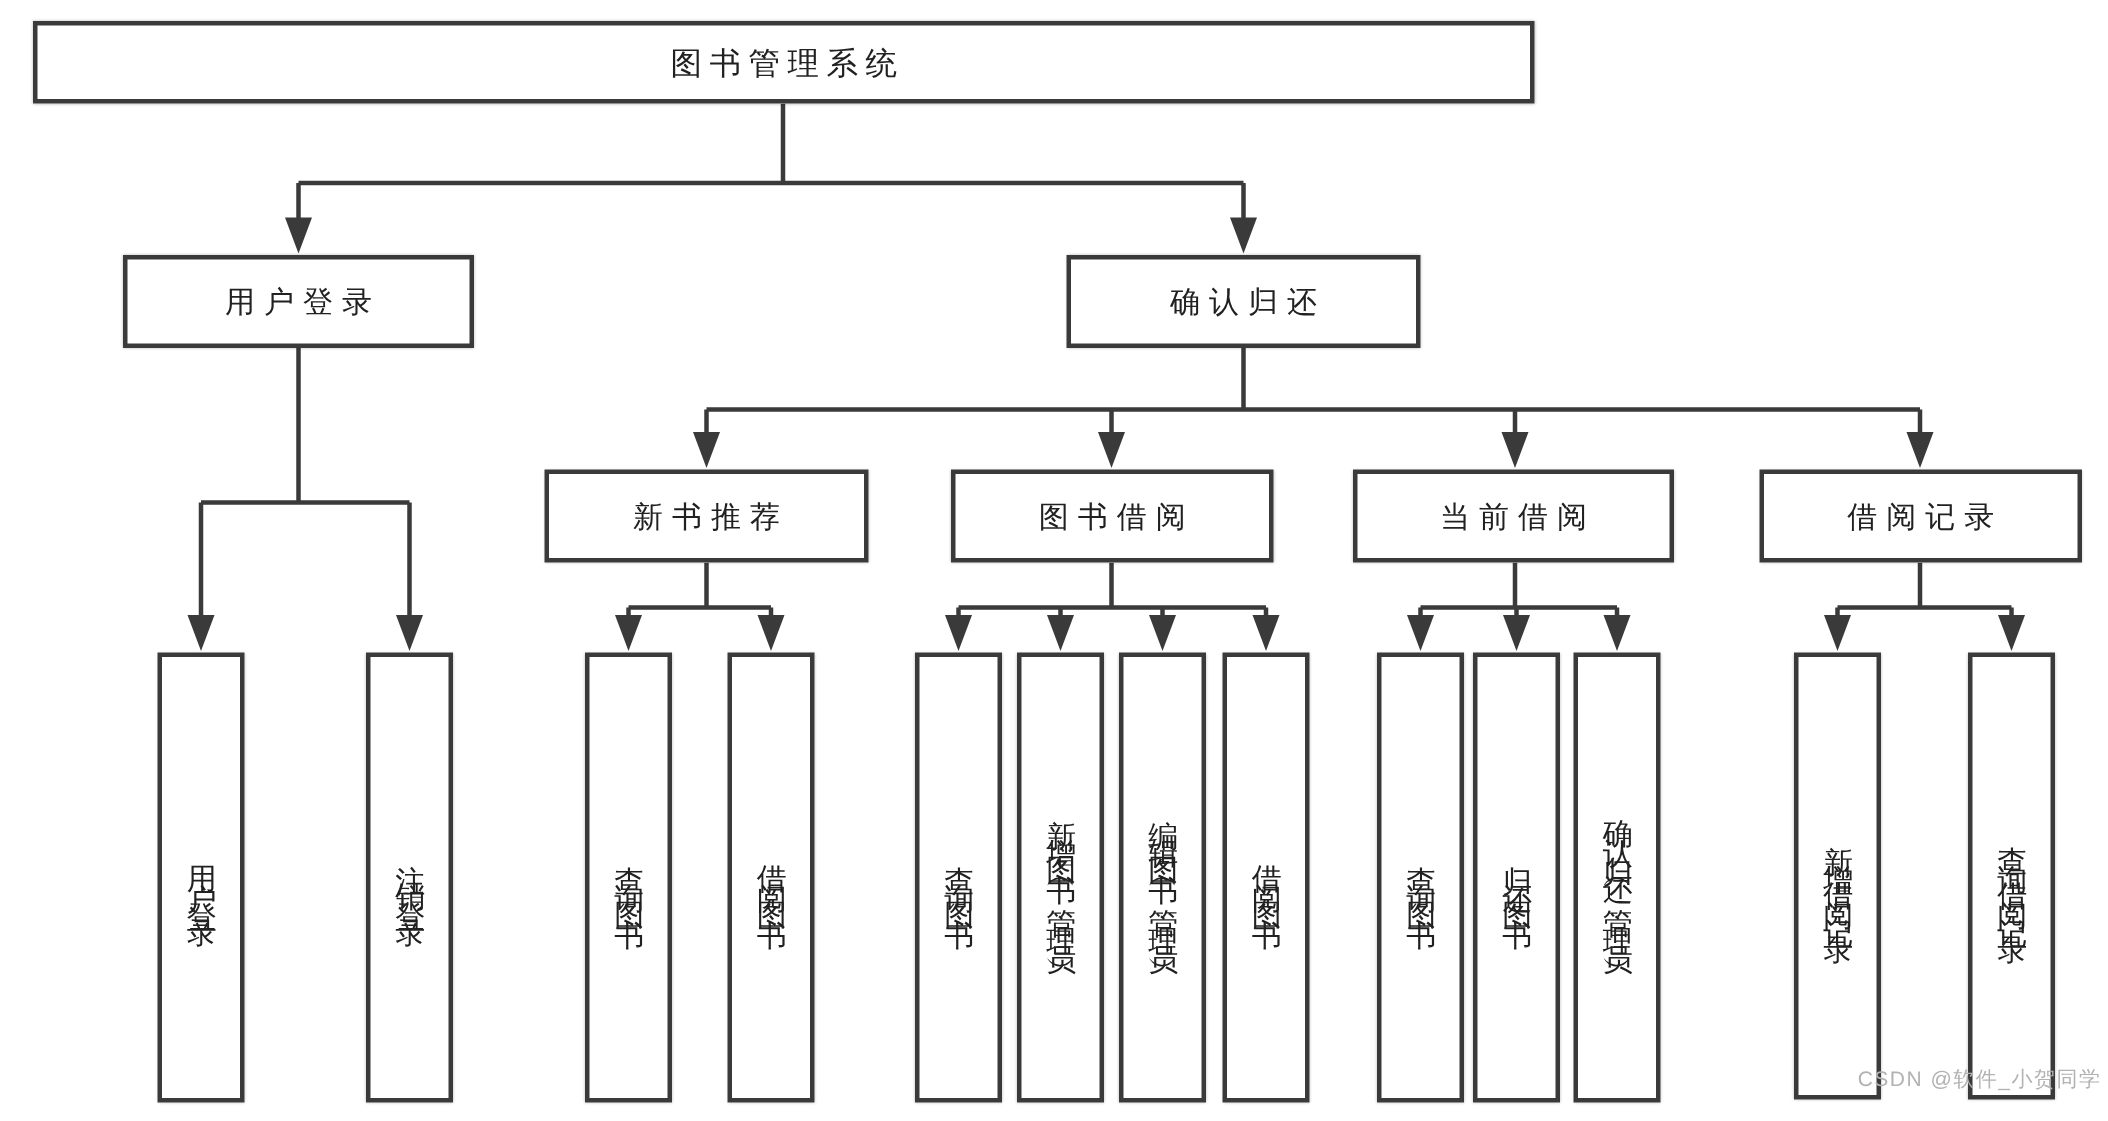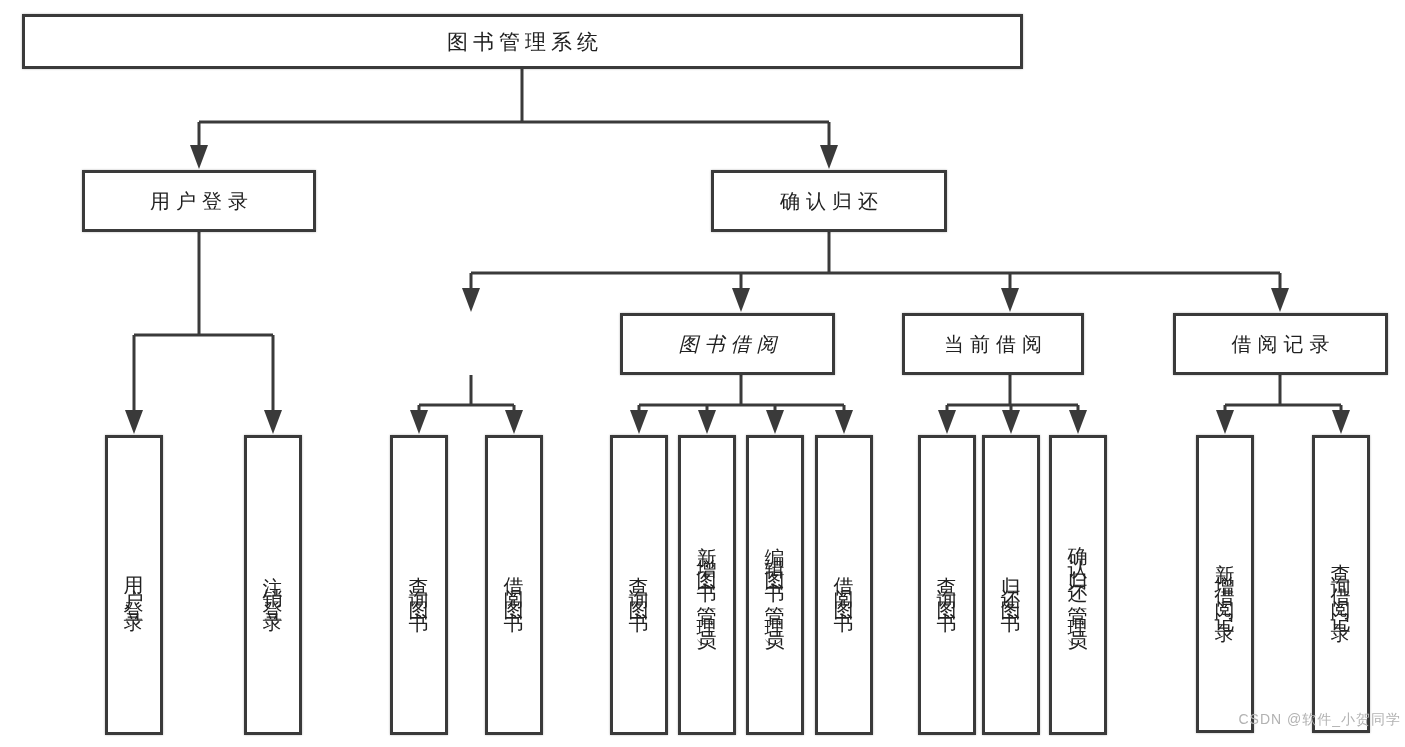--- a/index.html
+++ b/index.html
@@ -87,22 +87,23 @@
       <polygon points="1216,410 1234,410 1225,434"></polygon>
       <polygon points="1332,410 1350,410 1341,434"></polygon>
     </g>
   </svg>
 
   <div class="box hbox root-box" style="left:22px;top:14px;width:1001px;height:55px;">图书管理系统</div>
 
   <div class="box hbox" style="left:82px;top:170px;width:234px;height:62px;">用户登录</div>
   <div class="box hbox" style="left:711px;top:170px;width:236px;height:62px;">确认归还</div>
 
-  <div class="box hbox" style="left:620px;top:313px;width:215px;height:62px;font-style:italic;">图书借阅</div>
-  <div class="box hbox" style="left:902px;top:313px;width:182px;height:62px;">当前借阅</div>
+  <div class="box hbox" style="left:363px;top:313px;width:216px;height:62px;">新书推荐</div>
+  <div class="box hbox" style="left:634px;top:313px;width:215px;height:62px;">图书借阅</div>
+  <div class="box hbox" style="left:902px;top:313px;width:214px;height:62px;">当前借阅</div>
   <div class="box hbox" style="left:1173px;top:313px;width:215px;height:62px;">借阅记录</div>
 
   <div class="box vbox" style="left:105px;top:435px;width:58px;height:300px;">用户登录</div>
   <div class="box vbox" style="left:244px;top:435px;width:58px;height:300px;">注销登录</div>
 
   <div class="box vbox" style="left:390px;top:435px;width:58px;height:300px;">查询图书</div>
   <div class="box vbox" style="left:485px;top:435px;width:58px;height:300px;">借阅图书</div>
 
   <div class="box vbox" style="left:610px;top:435px;width:58px;height:300px;">查询图书</div>
   <div class="box vbox" style="left:678px;top:435px;width:58px;height:300px;">新增图书（管理员）</div>

